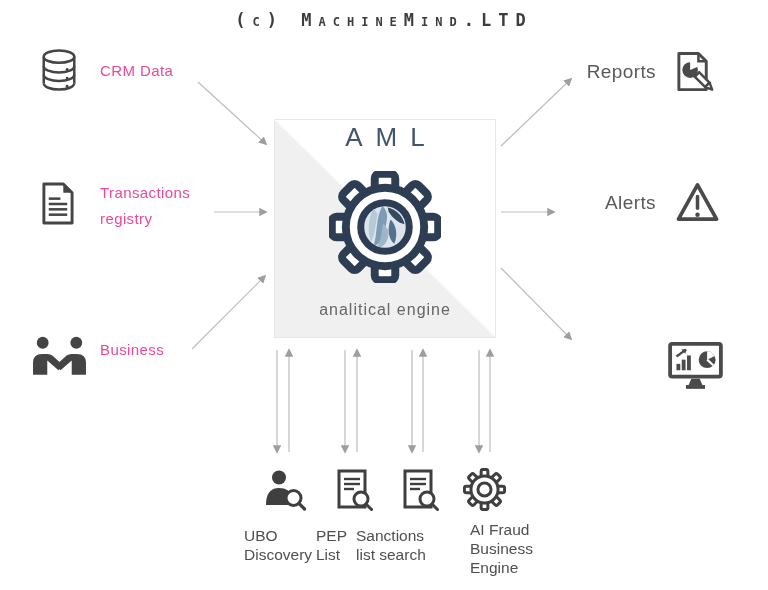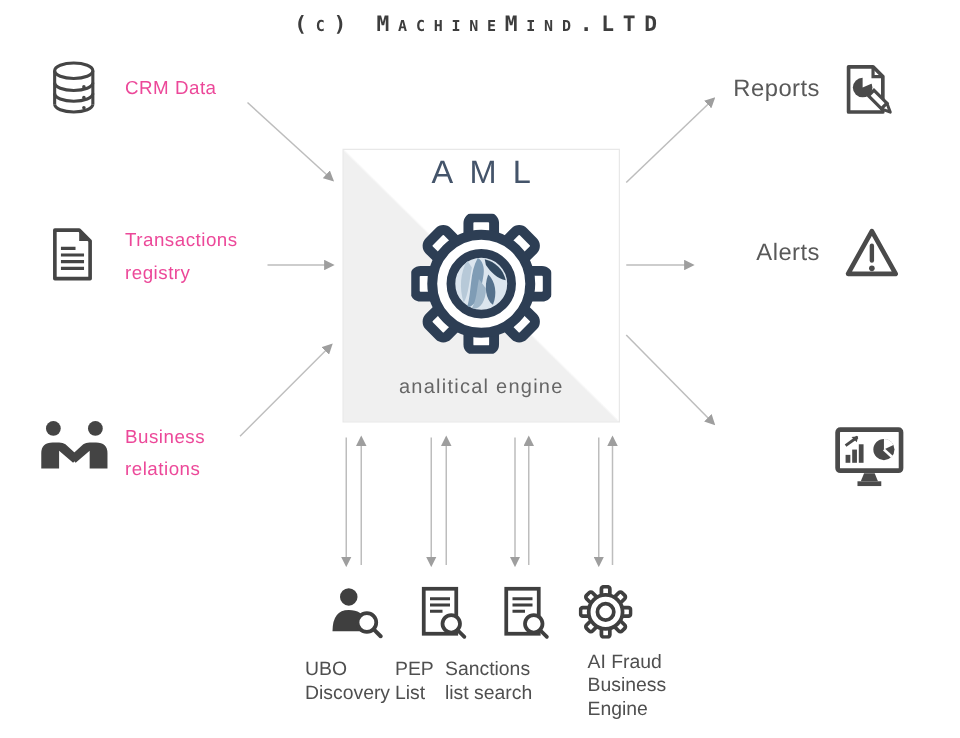--- a/index.html
+++ b/index.html
@@ -95,21 +95,20 @@
   <svg class="icon" style="left:32px;top:336px;width:55px;height:41px;" viewBox="0 0 54 40">
     <g fill="#444444">
       <circle cx="10.5" cy="6.5" r="5.8"></circle>
       <circle cx="43.5" cy="6.5" r="5.8"></circle>
       <path d="M1,38 L1,26 Q1,17.5 10,17.5 L15,17.5 Q18,17.5 20,19 L30.5,28.5 L26,33.5 L15,24 L15,38 Z"></path>
       <path d="M53,38 L53,26 Q53,17.5 44,17.5 L39,17.5 Q36,17.5 34,19 L23.5,28.5 L28,33.5 L39,24 L39,38 Z"></path>
     </g>
   </svg>
   <div class="in-label" style="left:100px;top:337px;">
     <div>Business</div>
-    <div>relations</div>
   </div>
 
   <div class="engine-box">
     <div class="engine-title">AML</div>
     <svg class="engine-gear" viewBox="0 0 120 120">
       <defs>
           <clipPath id="globeClip">
             <circle cx="60" cy="60" r="22.5"></circle>
           </clipPath>
         </defs>

